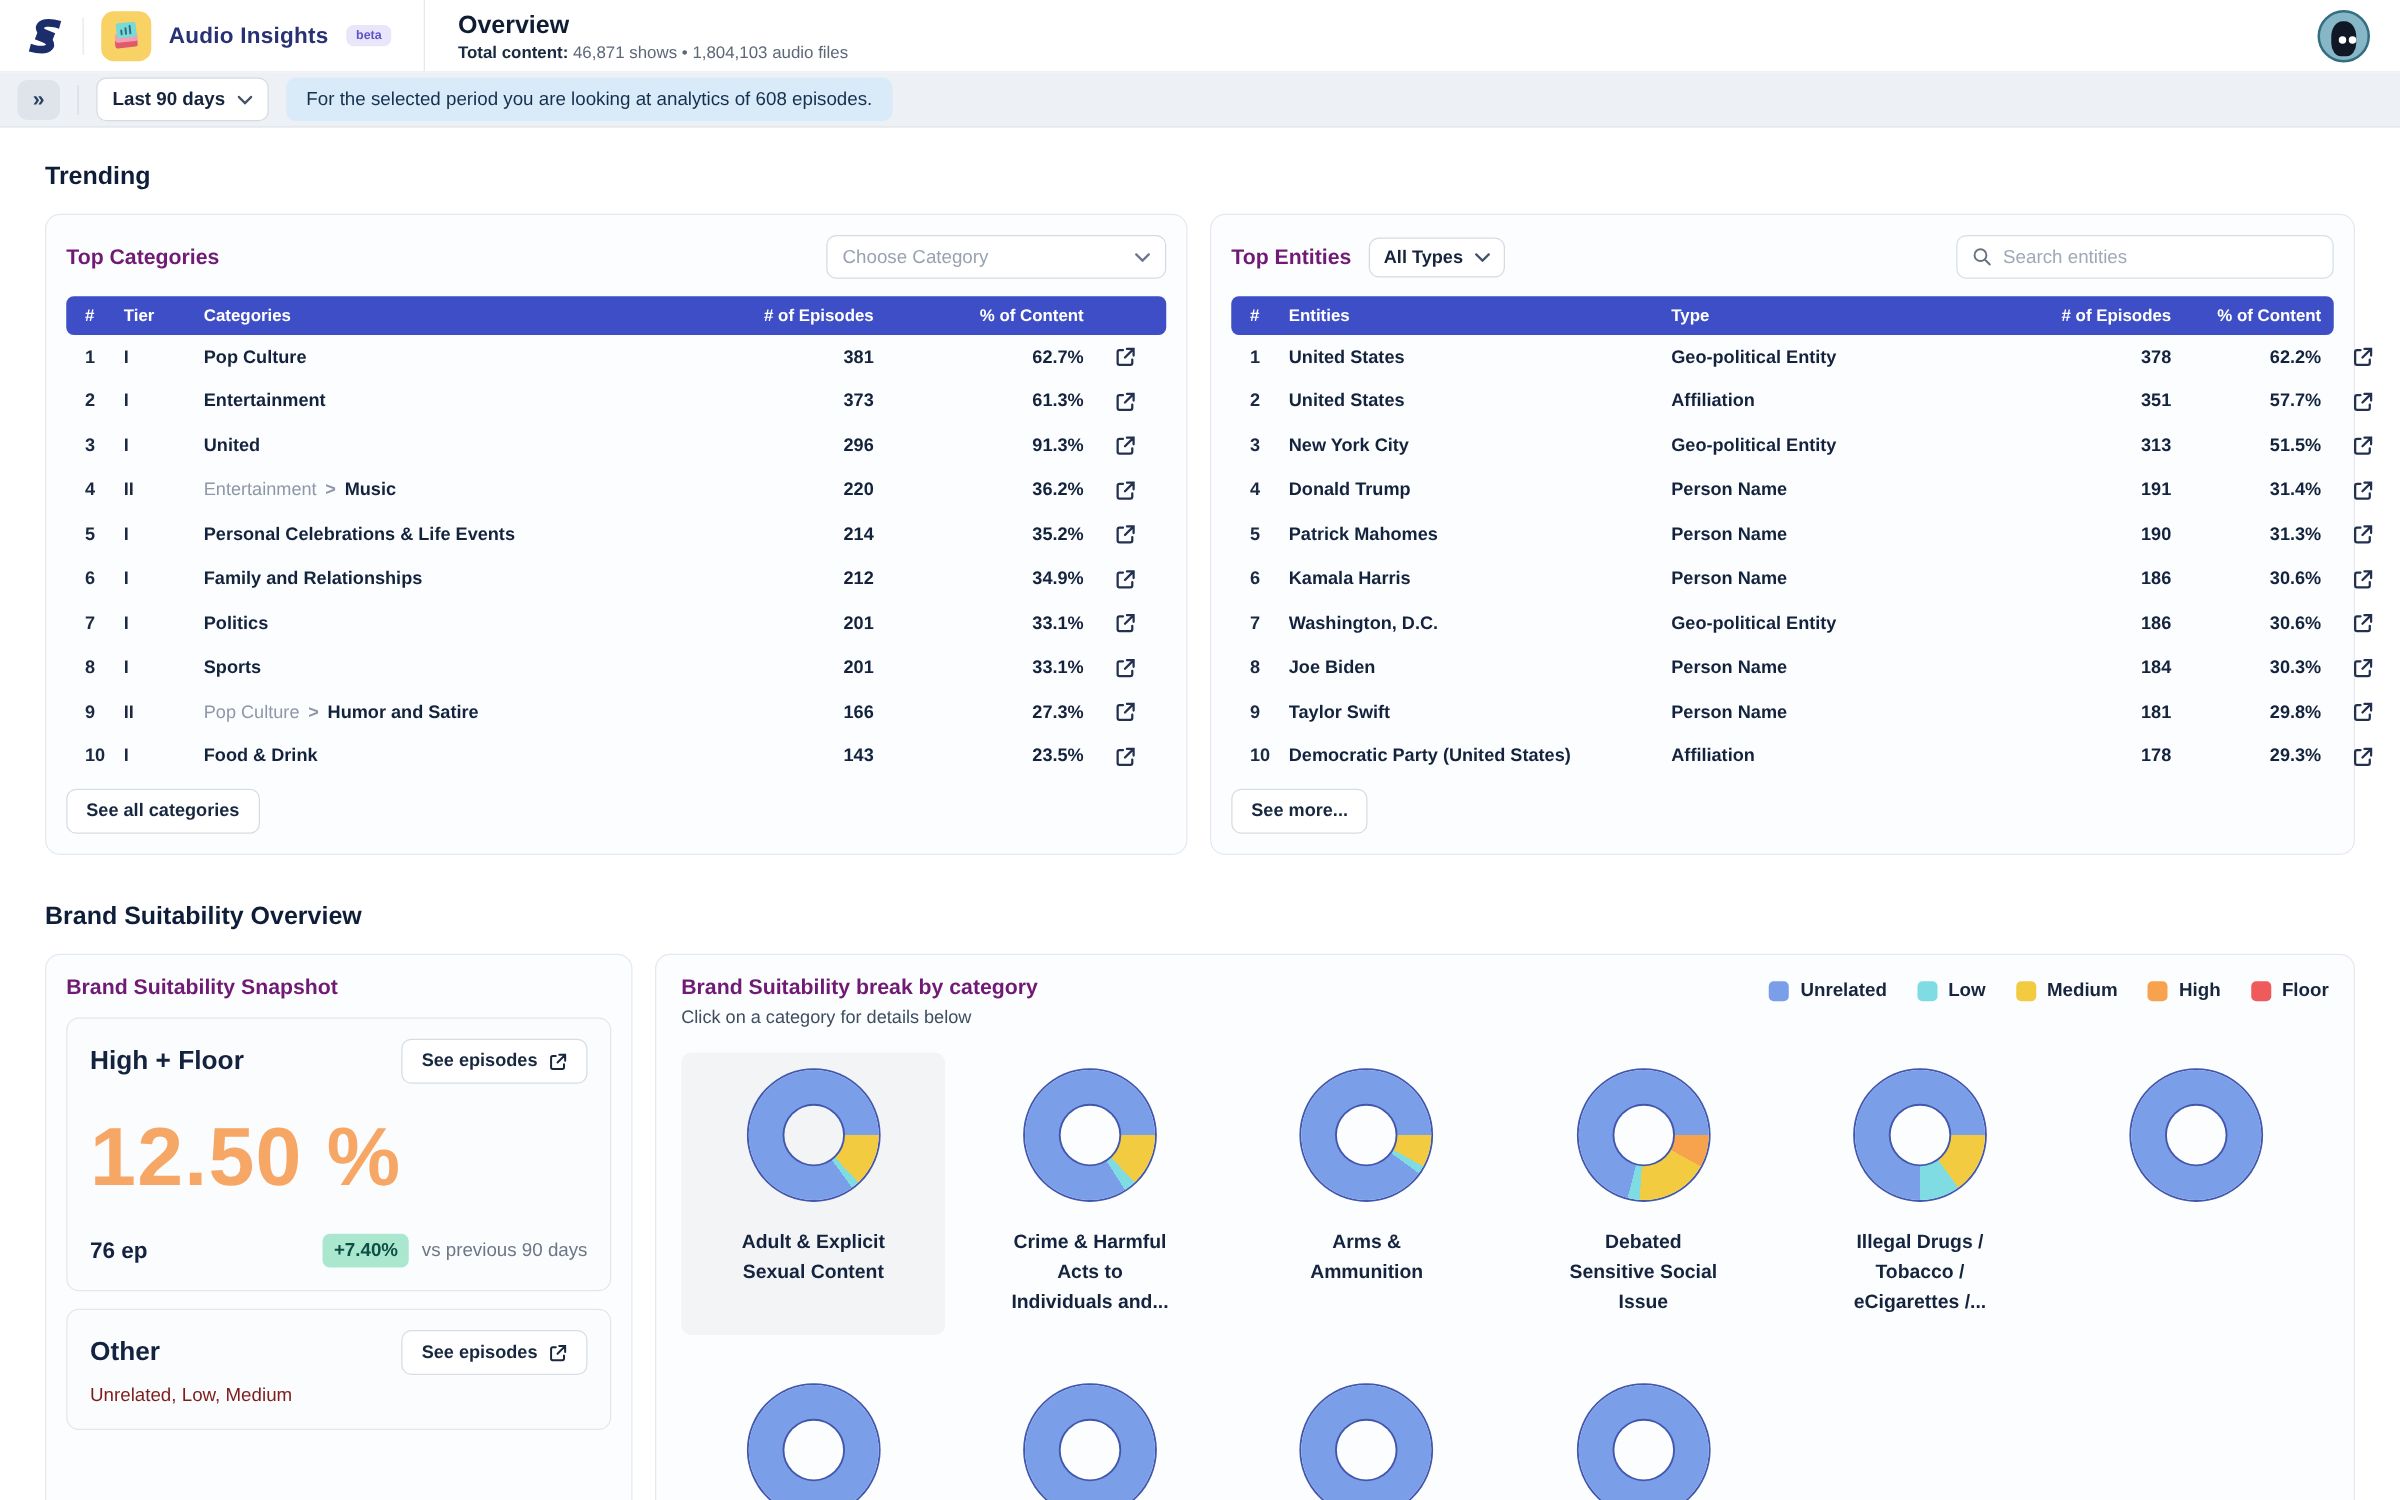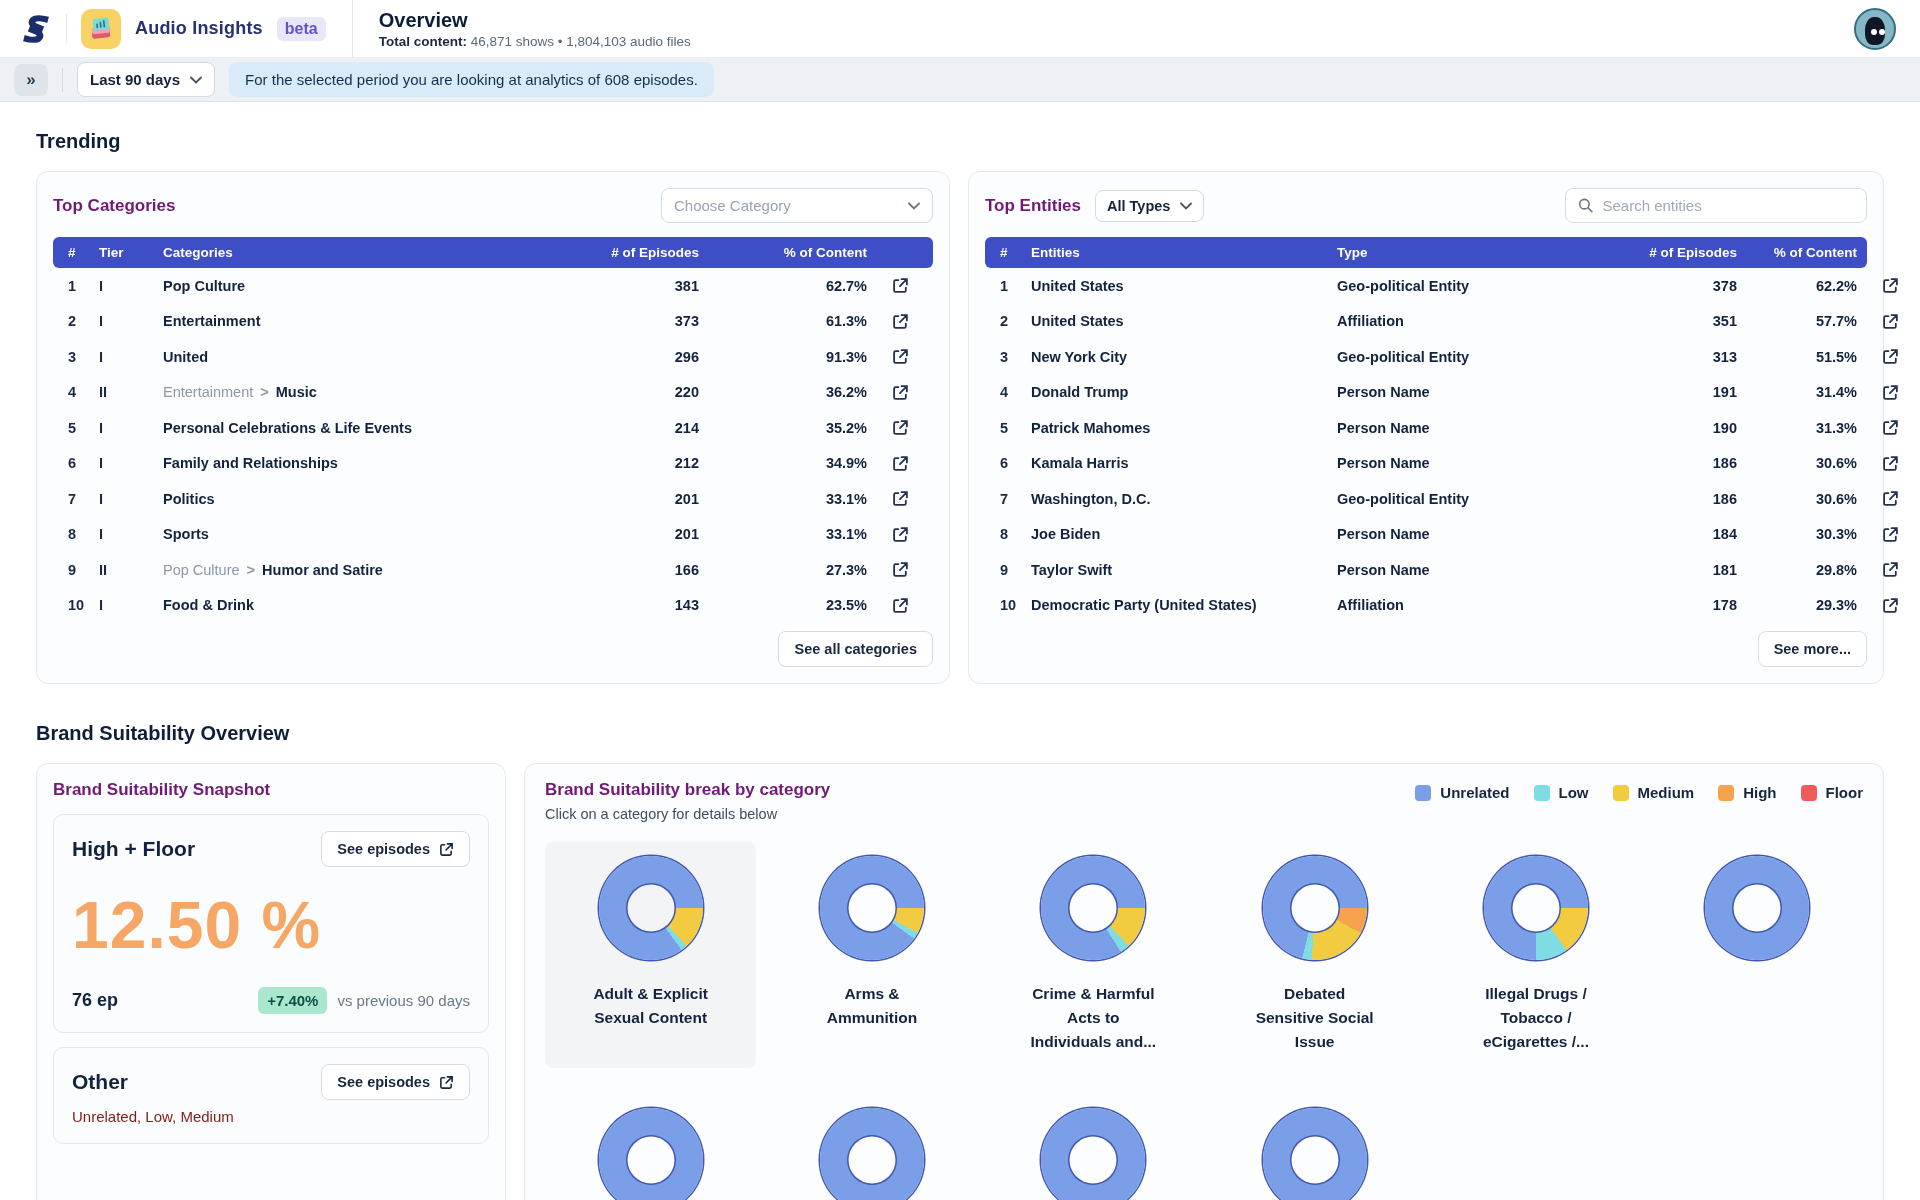--- a/index.html
+++ b/index.html
@@ -7,21 +7,21 @@
     font-family:"Liberation Sans", sans-serif; color:#16253F; }
 
   
   .header { height:58px; display:flex; align-items:center; padding:0 24px 0 20px;
     border-bottom:1px solid #E9ECF0; background:#fff; }
   .brand { display:flex; align-items:center; gap:14px; padding-right:26px; }
   .brand-divider { width:1px; height:30px; background:#E5E8EC; }
   .app-icon { width:40px; height:40px; border-radius:10px; background:#F8D264;
     display:flex; align-items:center; justify-content:center; }
   .app-name { font-size:18px; font-weight:700; color:#283173; letter-spacing:.2px; }
-  .beta-badge { background:#E9E6FA; color:#5D55C8; font-size:16px; font-weight:600;
+  .beta-badge { background:#E9E6FA; color:#5D55C8; font-size:10px; font-weight:600;
     padding:3px 8px; border-radius:6px; }
   .title-block { border-left:1px solid #E5E8EC; padding-left:26px; height:100%;
     display:flex; flex-direction:column; justify-content:center; gap:2px; }
   .page-title { font-size:20px; font-weight:700; color:#0F1D33; }
   .page-subtitle { font-size:13.5px; color:#5C6878; }
   .page-subtitle b { color:#1A2940; font-weight:700; }
   .header-spacer { flex:1; }
   .avatar { width:42px; height:42px; border-radius:50%; background:#86B7C6;
     border:2px solid #346E81; position:relative; overflow:hidden; cursor:pointer; }
   .avatar .blob { position:absolute; left:9px; right:9px; top:7px; bottom:3px;
@@ -78,21 +78,21 @@
   .col-type { width:310px; flex:none; }
   .col-icon { width:66px; flex:none; display:flex; justify-content:center; }
   .trow .col-rank { font-weight:600; color:#1B2942; }
   .trow .col-tier { font-weight:600; color:#1B2942; }
   .trow .col-name { font-weight:700; color:#14233D; white-space:nowrap; overflow:hidden; }
   .trow .col-type { font-weight:700; color:#14233D; }
   .trow .col-eps, .trow .col-pct { font-weight:700; color:#14233D; }
   .crumb-parent { color:#8D97A6; font-weight:500; }
   .crumb-sep { color:#8D97A6; font-weight:700; margin:0 7px; }
   .link-btn { background:none; border:none; cursor:pointer; display:flex; padding:4px; }
-  .tfoot { display:flex; justify-content:flex-end; margin-top:8px; }
+  .tfoot { display:flex; justify-content:flex-start; margin-top:8px; }
   .ghost-btn { background:#fff; border:1px solid #D8DDE4; border-radius:8px;
     padding:9px 15px; font-size:14.5px; font-weight:600; color:#17273F; cursor:pointer;
     font-family:"Liberation Sans",sans-serif; display:flex; align-items:center; gap:9px; }
 
   
   .brand-row { display:flex; gap:18px; align-items:stretch; }
   .card.snapshot { width:470px; }
   .card.breakdown { flex:1; padding:16px 20px; }
   .inner-card { background:#FBFCFD; border:1px solid #E3E7EC; border-radius:10px;
     padding:16px 18px 18px; margin-top:14px; }
@@ -625,39 +625,39 @@
           <div class="donut-tile selected">
             <div class="donut" style="background:conic-gradient(from 90deg, #F3CB41 0% 13%, #7EDCE2 13% 15%, #7B9EE8 15% 100%)">
               <div class="hole"></div>
             </div>
             <div class="donut-label">
               <div>Adult &amp; Explicit</div>
               <div>Sexual Content</div>
             </div>
           </div>
           <div class="donut-tile">
-            <div class="donut" style="background:conic-gradient(from 90deg, #F3CB41 0% 8%, #7EDCE2 8% 10%, #7B9EE8 10% 100%)">
-              <div class="hole"></div>
-            </div>
-            <div class="donut-label">
-              <div>Arms &amp;</div>
-              <div>Ammunition</div>
-            </div>
-          </div>
-          <div class="donut-tile">
             <div class="donut" style="background:conic-gradient(from 90deg, #F3CB41 0% 13%, #7EDCE2 13% 16%, #7B9EE8 16% 100%)">
               <div class="hole"></div>
             </div>
             <div class="donut-label">
               <div>Crime &amp; Harmful</div>
               <div>Acts to</div>
               <div>Individuals and...</div>
             </div>
           </div>
           <div class="donut-tile">
+            <div class="donut" style="background:conic-gradient(from 90deg, #F3CB41 0% 8%, #7EDCE2 8% 10%, #7B9EE8 10% 100%)">
+              <div class="hole"></div>
+            </div>
+            <div class="donut-label">
+              <div>Arms &amp;</div>
+              <div>Ammunition</div>
+            </div>
+          </div>
+          <div class="donut-tile">
             <div class="donut" style="background:conic-gradient(from 90deg, #F7A24D 0% 8%, #F3CB41 8% 26%, #7EDCE2 26% 29%, #7B9EE8 29% 100%)">
               <div class="hole"></div>
             </div>
             <div class="donut-label">
               <div>Debated</div>
               <div>Sensitive Social</div>
               <div>Issue</div>
             </div>
           </div>
           <div class="donut-tile">

